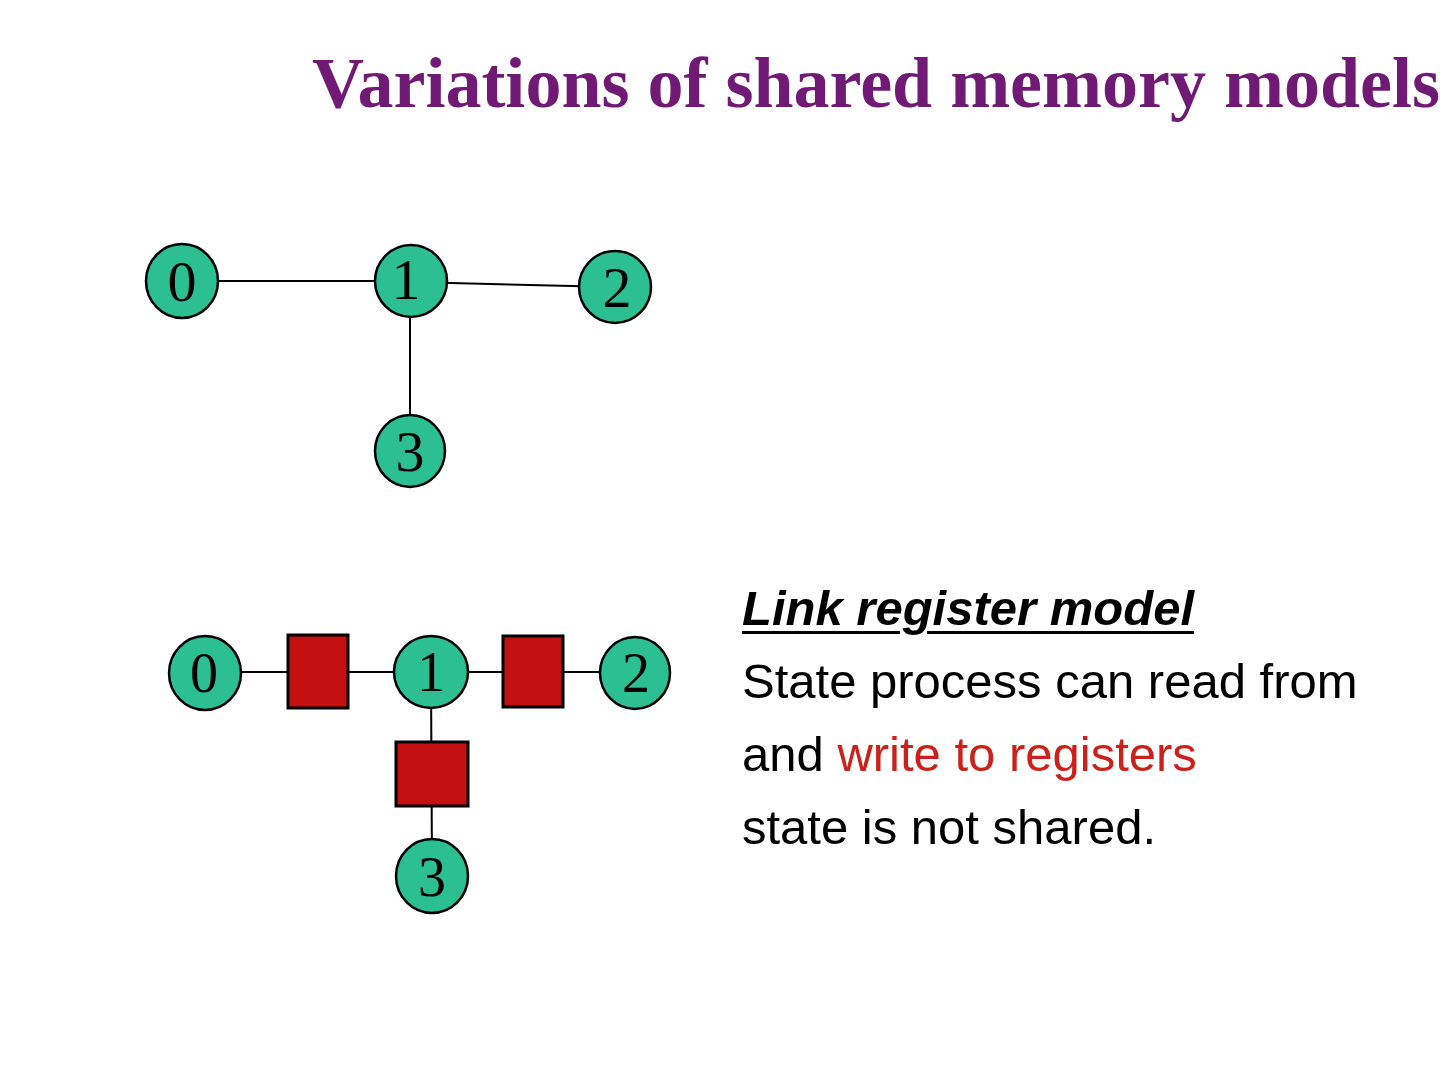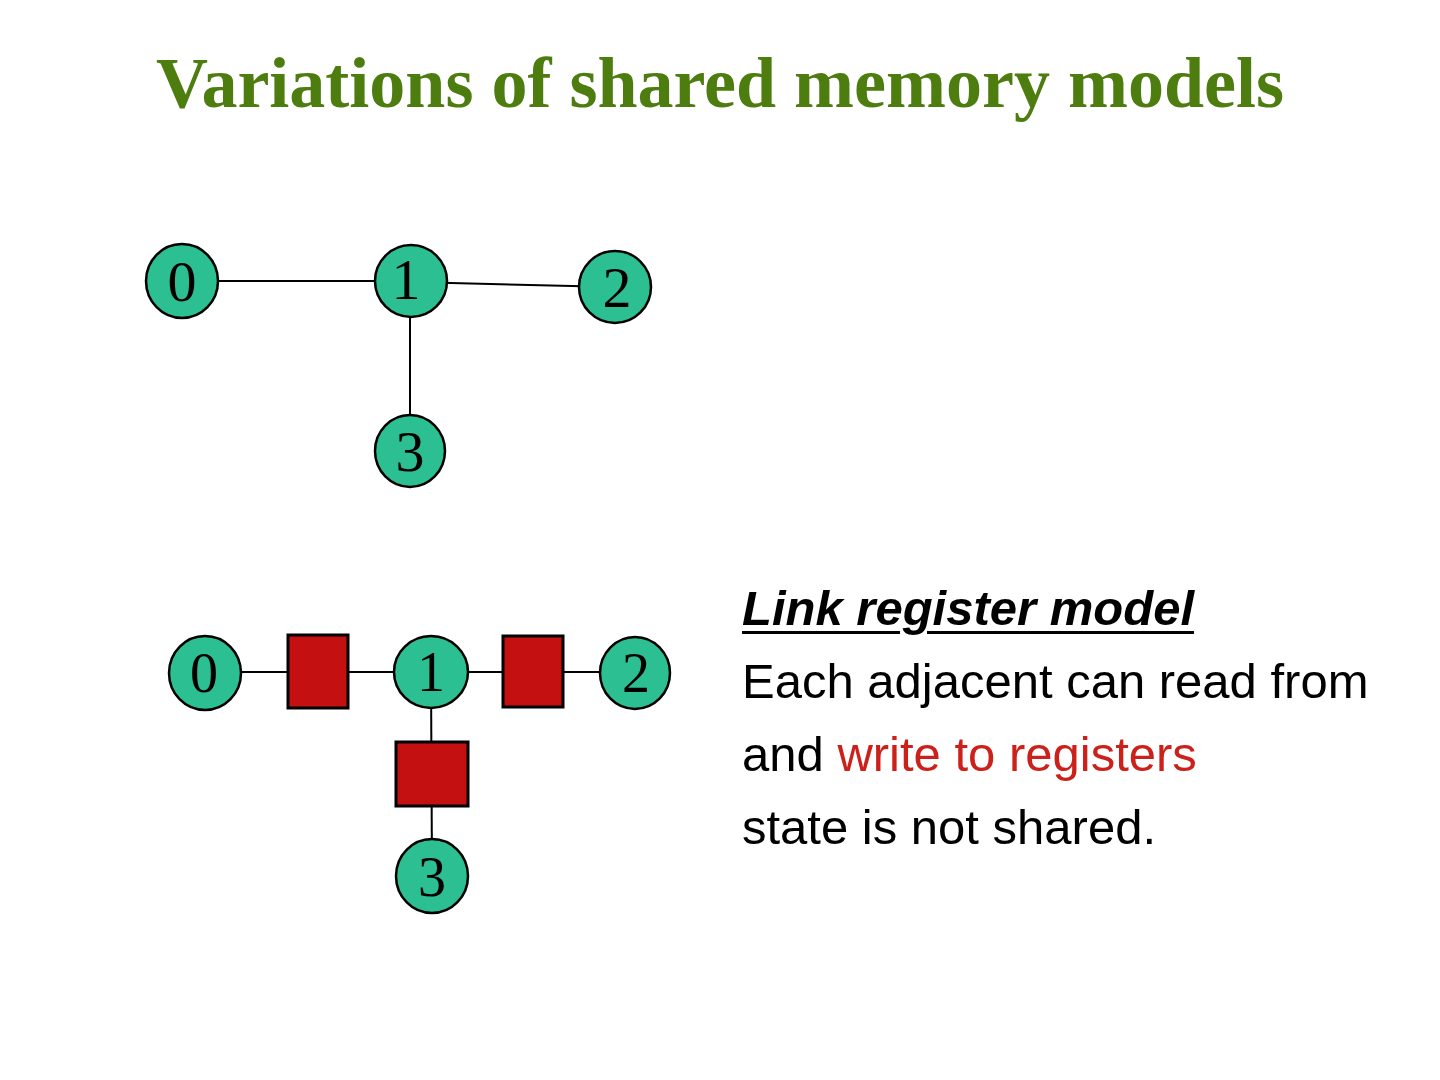--- a/index.html
+++ b/index.html
@@ -6,25 +6,25 @@
   .slide{
     position:relative;
     width:1440px;height:1080px;
     background:#ffffff;
     overflow:hidden;
     font-family:"Liberation Sans",sans-serif;
   }
   .slide-title{
     position:absolute;
     top:42px;left:0;width:1440px;
-    text-align:center;
+    text-align:right;
     font-family:"Liberation Serif",serif;
     font-weight:700;
     font-size:72px;
-    color:#4d7c0f;
+    color:#701a75;
     white-space:nowrap;
   }
   .diagram-svg{
     position:absolute;left:0;top:0;
     width:1440px;height:1080px;
   }
   .node{stroke:#000;stroke-width:2.5;}
   .register{stroke:#000;stroke-width:3;}
   .edge{stroke:#000;stroke-width:2;}
   .node-label{
@@ -96,21 +96,21 @@
       <text class="node-label small" x="432" y="896">3</text>
     </g>
   </svg>
 
 
   <div class="textblock tb-bottom">
     <div>
       <span class="model-heading">Link register model</span>
     </div>
     <div>
-      <span>Each adjacent can read from</span>
+      <span>State process can read from</span>
     </div>
     <div>
       <span>and </span><span class="red">write to registers</span>
     </div>
     <div>
       <span>state is not shared.</span>
     </div>
   </div>
 
 </div>

